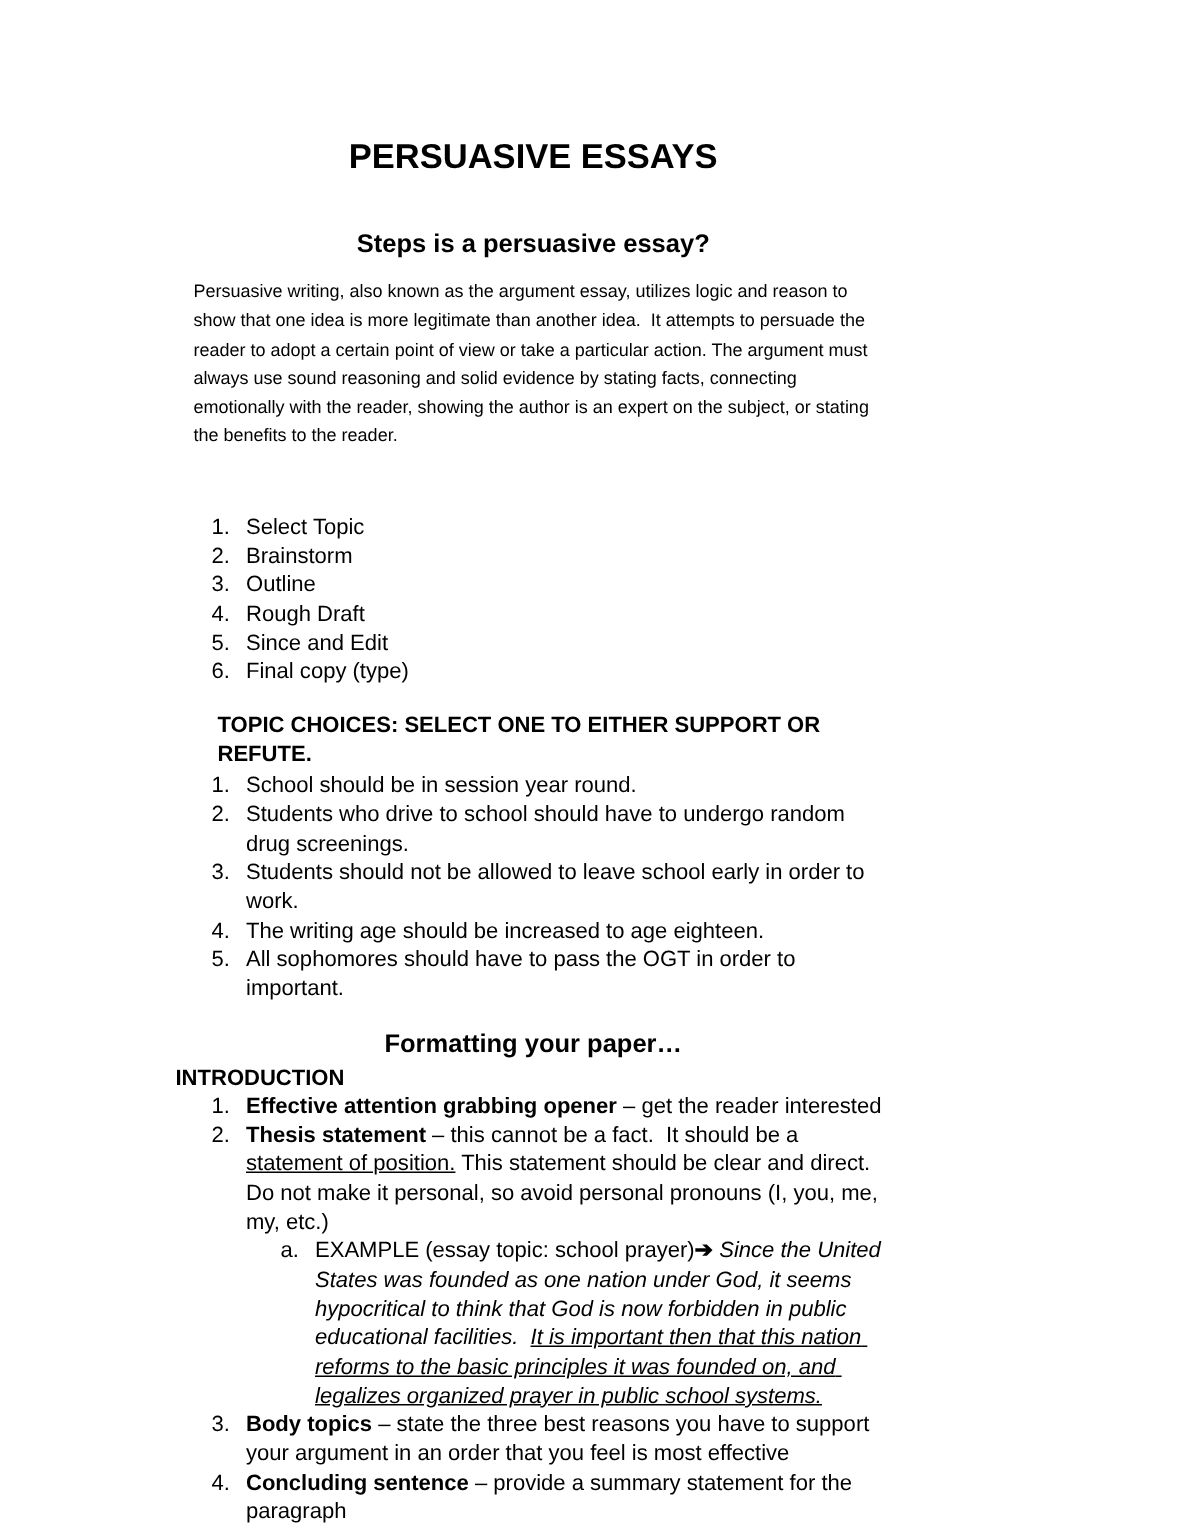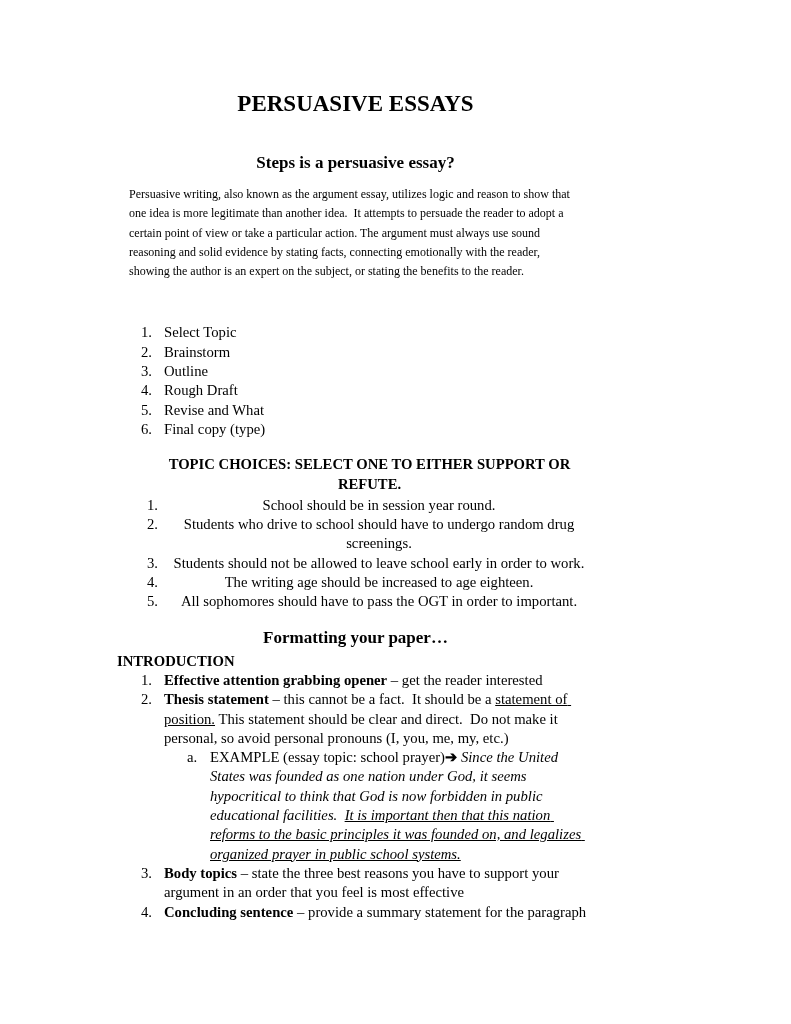--- a/index.html
+++ b/index.html
@@ -9,21 +9,20 @@
     min-height: 1024px;
     font-family: "Liberation Sans", sans-serif;
     color: #000000;
   }
   .page {
     width: 709px;
     height: 1024px;
     padding: 90px 115px 13px 117px;
     box-sizing: border-box;
     overflow: hidden;
-    font-family: Liberation Serif, serif;
   }
   .doc-title {
     text-align: center;
     font-size: 23px;
     font-weight: bold;
     line-height: 28px;
     margin: 0 0 34px 0;
   }
   .center-heading {
     text-align: center;
@@ -32,21 +31,21 @@
     line-height: 21px;
     margin: 0 0 4px 0;
   }
   .body-text {
     font-size: 12px;
     line-height: 19.3px;
     margin: 12px;
     white-space: pre-wrap;
   }
   .section-steps { margin-top: 42px; }
-  .section-topics { margin-top: 16px; text-align: center; }
+  .section-topics { margin-top: 16px; }
   .section-formatting { margin-top: 15px; }
   .topic-heading {
     font-size: 14.7px;
     font-weight: bold;
     line-height: 19.3px;
     padding-left: 28px;
     margin: 0 0 2px 0;
   }
   .intro-label {
     font-size: 14.7px;
@@ -94,21 +93,21 @@
         <div class="list-row">
           <span class="marker">3.</span>
           <span class="item-text">Outline</span>
         </div>
         <div class="list-row">
           <span class="marker">4.</span>
           <span class="item-text">Rough Draft</span>
         </div>
         <div class="list-row">
           <span class="marker">5.</span>
-          <span class="item-text">Revise and What</span>
+          <span class="item-text">Since and Edit</span>
         </div>
         <div class="list-row">
           <span class="marker">6.</span>
           <span class="item-text">Final copy (type)</span>
         </div>
       </div>
   </section>
 
   <section class="section-topics">
     <h3 class="topic-heading">TOPIC CHOICES: SELECT ONE TO EITHER SUPPORT OR REFUTE.</h3>

